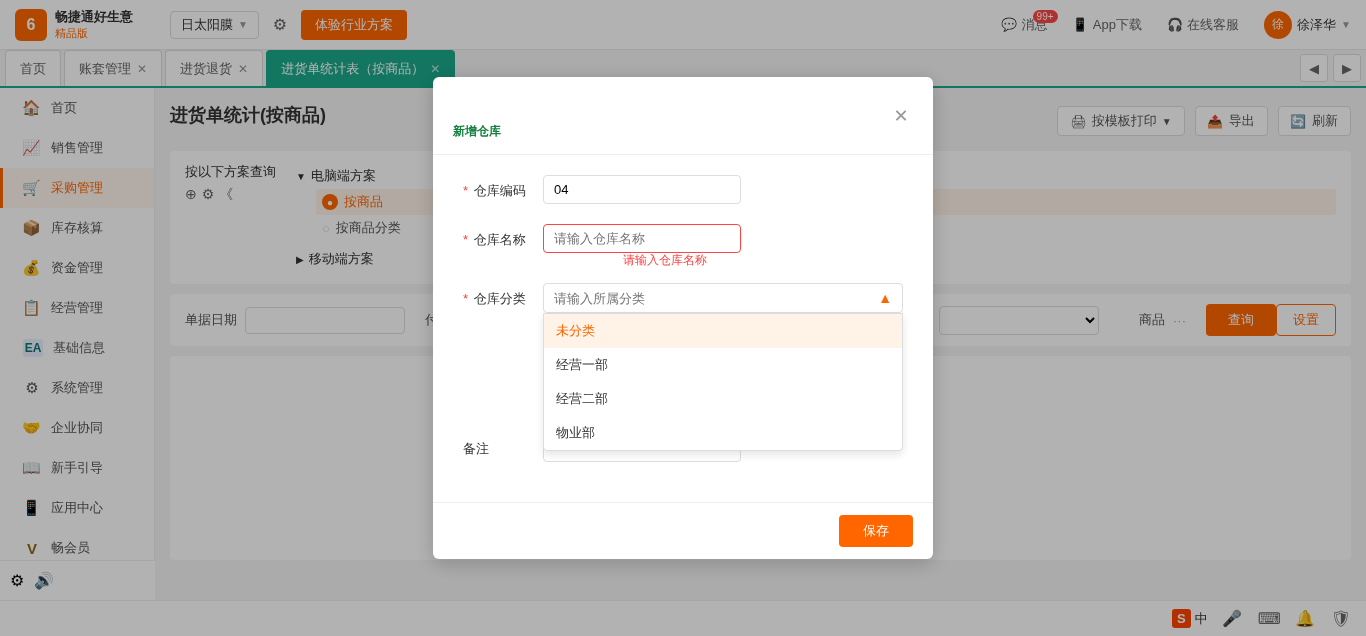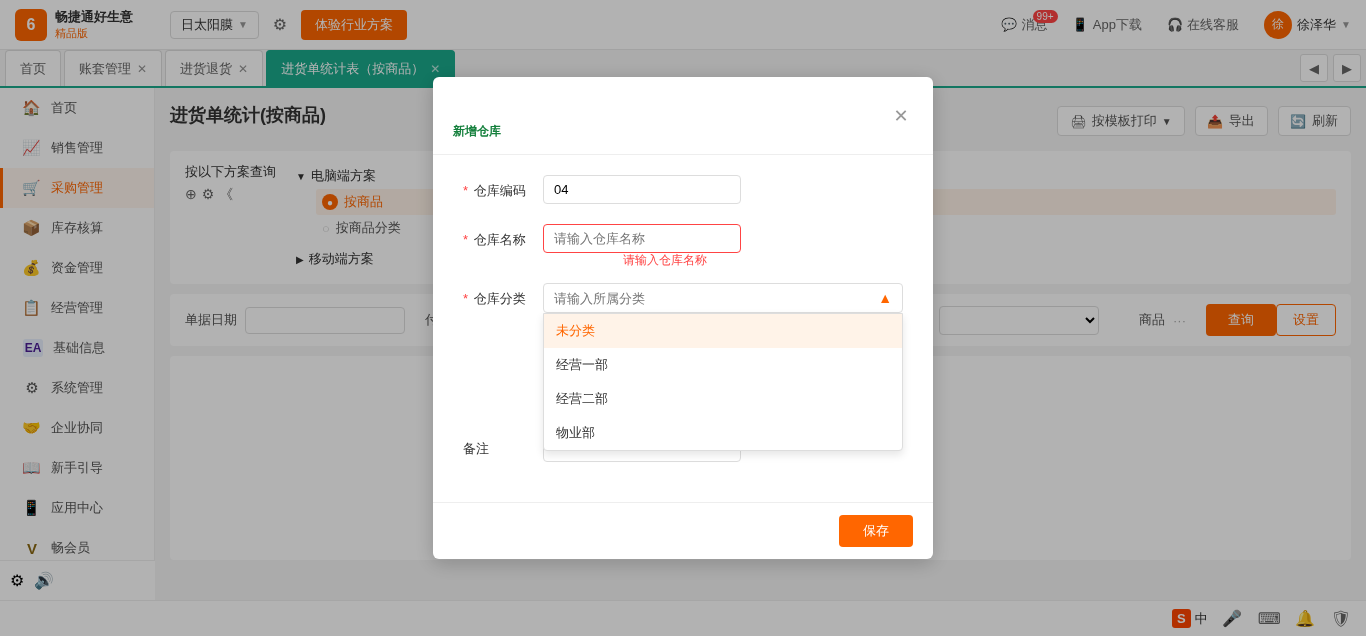--- a/index.html
+++ b/index.html
@@ -491,21 +491,21 @@
     </div>
     <div class="sidebar-item">
       <span class="sidebar-icon">💰</span>
       <span>资金管理</span>
     </div>
     <div class="sidebar-item">
       <span class="sidebar-icon">📋</span>
       <span>经营管理</span>
     </div>
     <div class="sidebar-item">
-      <span class="sidebar-icon" style="font-size:12px;font-weight:bold;color:#4c1d95;background:#e8f0fe;border-radius:3px;padding:1px 10px;">EA</span>
+      <span class="sidebar-icon" style="font-size:12px;font-weight:bold;color:#0f766e;background:#e8f0fe;border-radius:3px;padding:1px 10px;">EA</span>
       <span>基础信息</span>
     </div>
     <div class="sidebar-item">
       <span class="sidebar-icon">⚙</span>
       <span>系统管理</span>
     </div>
     <div class="sidebar-item">
       <span class="sidebar-icon">🤝</span>
       <span>企业协同</span>
     </div>

